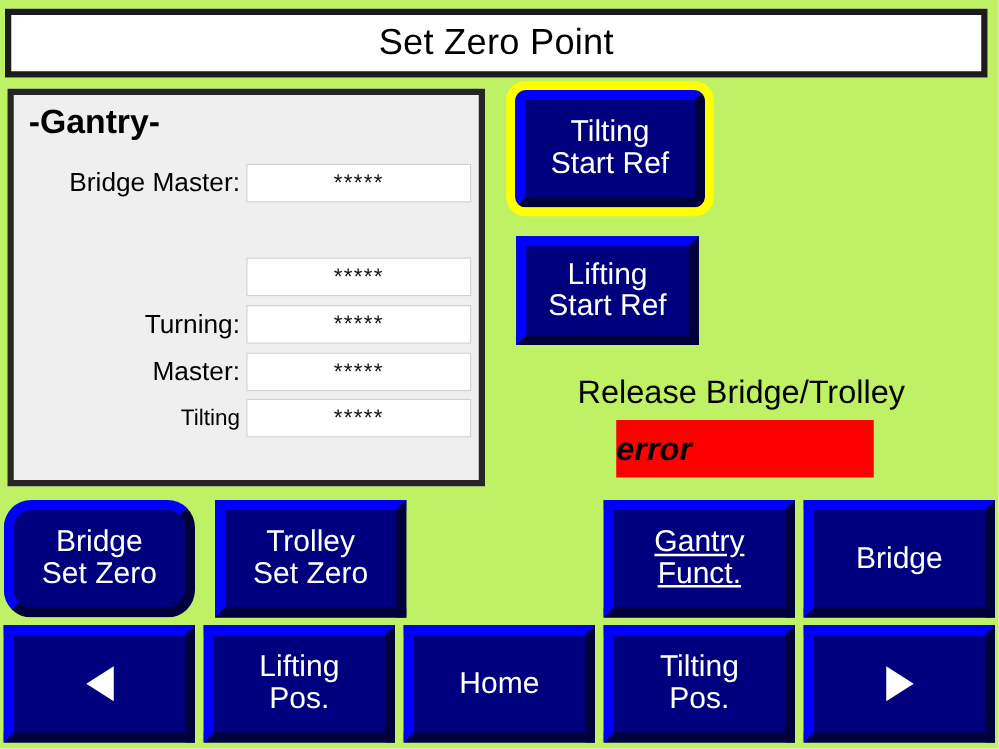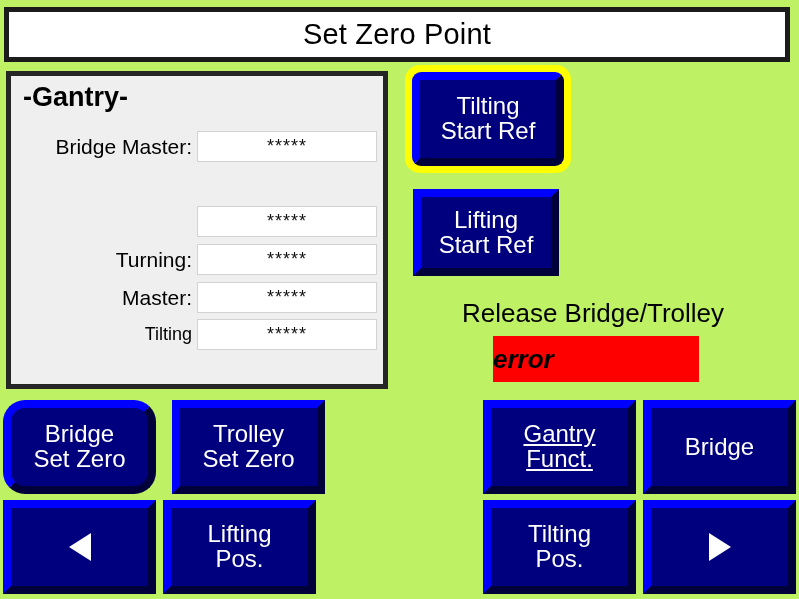--- a/index.html
+++ b/index.html
@@ -257,20 +257,23 @@
     <span class="btn-label">Bridge</span>
   </div>
 
   <div class="btn3d" style="left:3px; top:500px; width:153px; height:94px;">
     <span class="arrow left"></span>
   </div>
   <div class="btn3d" style="left:163px; top:500px; width:153px; height:94px;">
     <span class="btn-label">Lifting
 Pos.</span>
   </div>
+  <div class="btn3d" style="left:323px; top:500px; width:153px; height:94px;">
+    <span class="btn-label">Home</span>
+  </div>
   <div class="btn3d" style="left:483px; top:500px; width:153px; height:94px;">
     <span class="btn-label">Tilting
 Pos.</span>
   </div>
   <div class="btn3d" style="left:643px; top:500px; width:153px; height:94px;">
     <span class="arrow right"></span>
   </div>
 
 </div>
 

